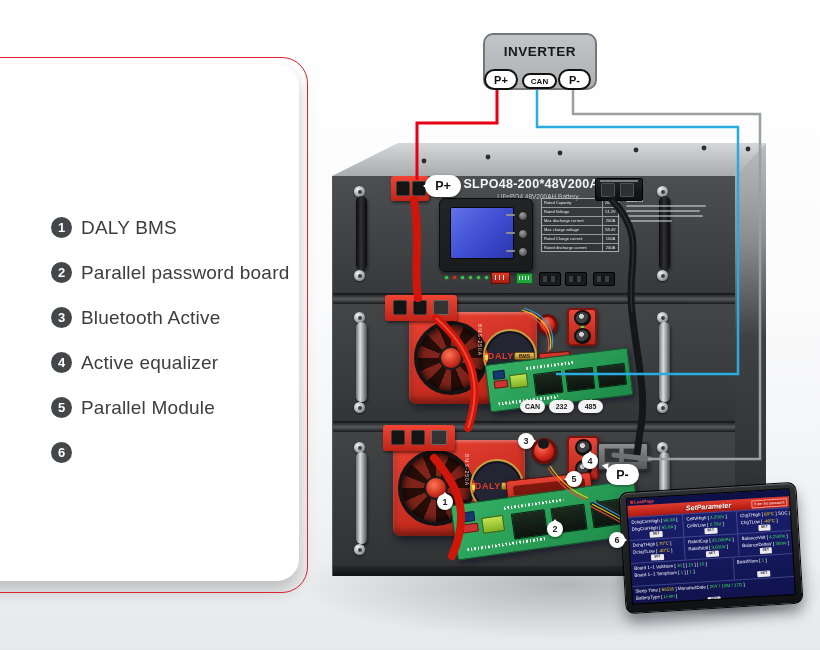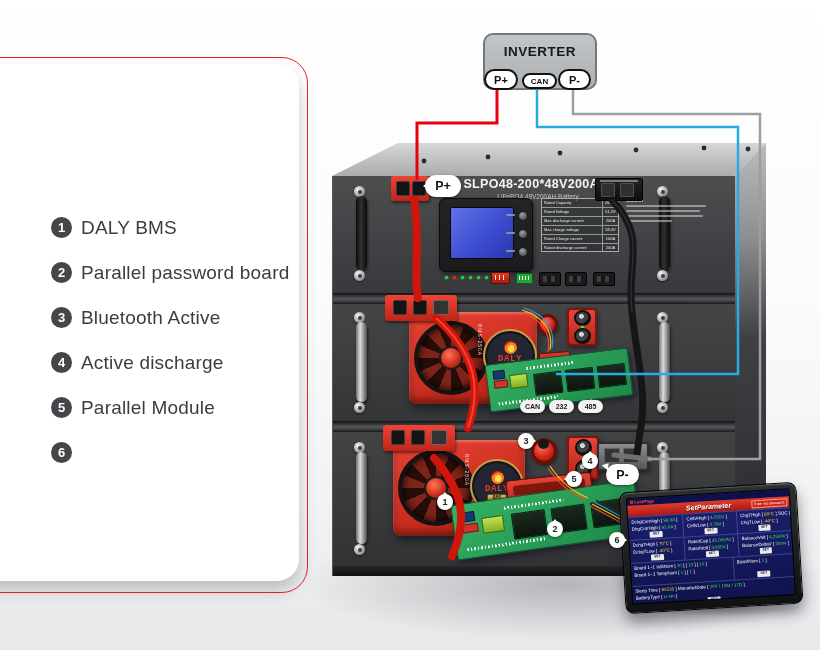--- a/index.html
+++ b/index.html
@@ -108,21 +108,21 @@
   .window::after{content:"";position:absolute;inset:0;box-shadow:inset -30px 0 30px rgba(0,10,25,.35);}
   .cell-label{position:absolute;top:2px;font-size:4px;color:rgba(255,255,255,.85);letter-spacing:.4px;z-index:1;}
   
   .daly{position:absolute;background:linear-gradient(160deg,#ea4233,#b22013);border-radius:8px;
      box-shadow:inset 0 2px 3px rgba(255,255,255,.3),inset 0 -5px 7px rgba(0,0,0,.38),2px 4px 8px rgba(0,0,20,.5);z-index:2;}
   .fan{position:absolute;border-radius:50%;border:4px solid #131314;
      background:repeating-conic-gradient(#7f241a 0 22deg,#270d08 22deg 45deg);box-shadow:inset 0 0 8px #000;}
   .fan-cap{position:absolute;inset:32%;border-radius:50%;border:2px solid #1b1b1c;
      background:radial-gradient(circle at 40% 34%,#ff7455,#c32818 62%,#7c150b);}
   .logo-circle{position:absolute;border-radius:50%;background:#232532;border:2px solid #c9a140;
-     box-shadow:inset 0 0 0 2px #121320;display:flex;flex-direction:column;align-items:center;justify-content:center;font-family:Liberation Mono, monospace;}
+     box-shadow:inset 0 0 0 2px #121320;display:flex;flex-direction:row;align-items:center;justify-content:center;}
   .logo-flame{width:13px;height:13px;border-radius:50%;
      background:radial-gradient(circle at 55% 58%,#ffd94f 0 32%,#ff7d1c 33% 58%,#e02413 59%);}
   .logo-word{color:#e83a2b;font-weight:bold;font-size:9px;letter-spacing:.6px;line-height:10px;}
   .logo-badge{background:linear-gradient(#e8c56c,#a97a20);color:#271a0a;font-size:5px;font-weight:bold;
      padding:0 4px;border-radius:2px;border:1px solid #6e4e12;line-height:6px;}
   .bms-model{position:absolute;font-size:5px;color:#f3cbc6;letter-spacing:1px;transform:rotate(90deg);
      transform-origin:left top;white-space:nowrap;}
   
   .rbtn{position:absolute;border-radius:50%;background:radial-gradient(circle at 38% 32%,#ff6f58,#d1261a 55%,#8a130a);
      border:3px solid #6d0f08;box-shadow:1px 2px 3px rgba(0,0,0,.5);z-index:2;}
@@ -229,21 +229,21 @@
           <div class="leg-item">
             <span class="leg-badge">2</span>
             <span class="leg-label">Parallel password board</span>
           </div>
           <div class="leg-item">
             <span class="leg-badge">3</span>
             <span class="leg-label">Bluetooth Active</span>
           </div>
           <div class="leg-item">
             <span class="leg-badge">4</span>
-            <span class="leg-label">Active discharge</span>
+            <span class="leg-label">Active equalizer</span>
           </div>
           <div class="leg-item">
             <span class="leg-badge">5</span>
             <span class="leg-label">Parallel Module</span>
           </div>
           <div class="leg-item">
             <span class="leg-badge">6</span>
           </div>
         </div>
     </div>

